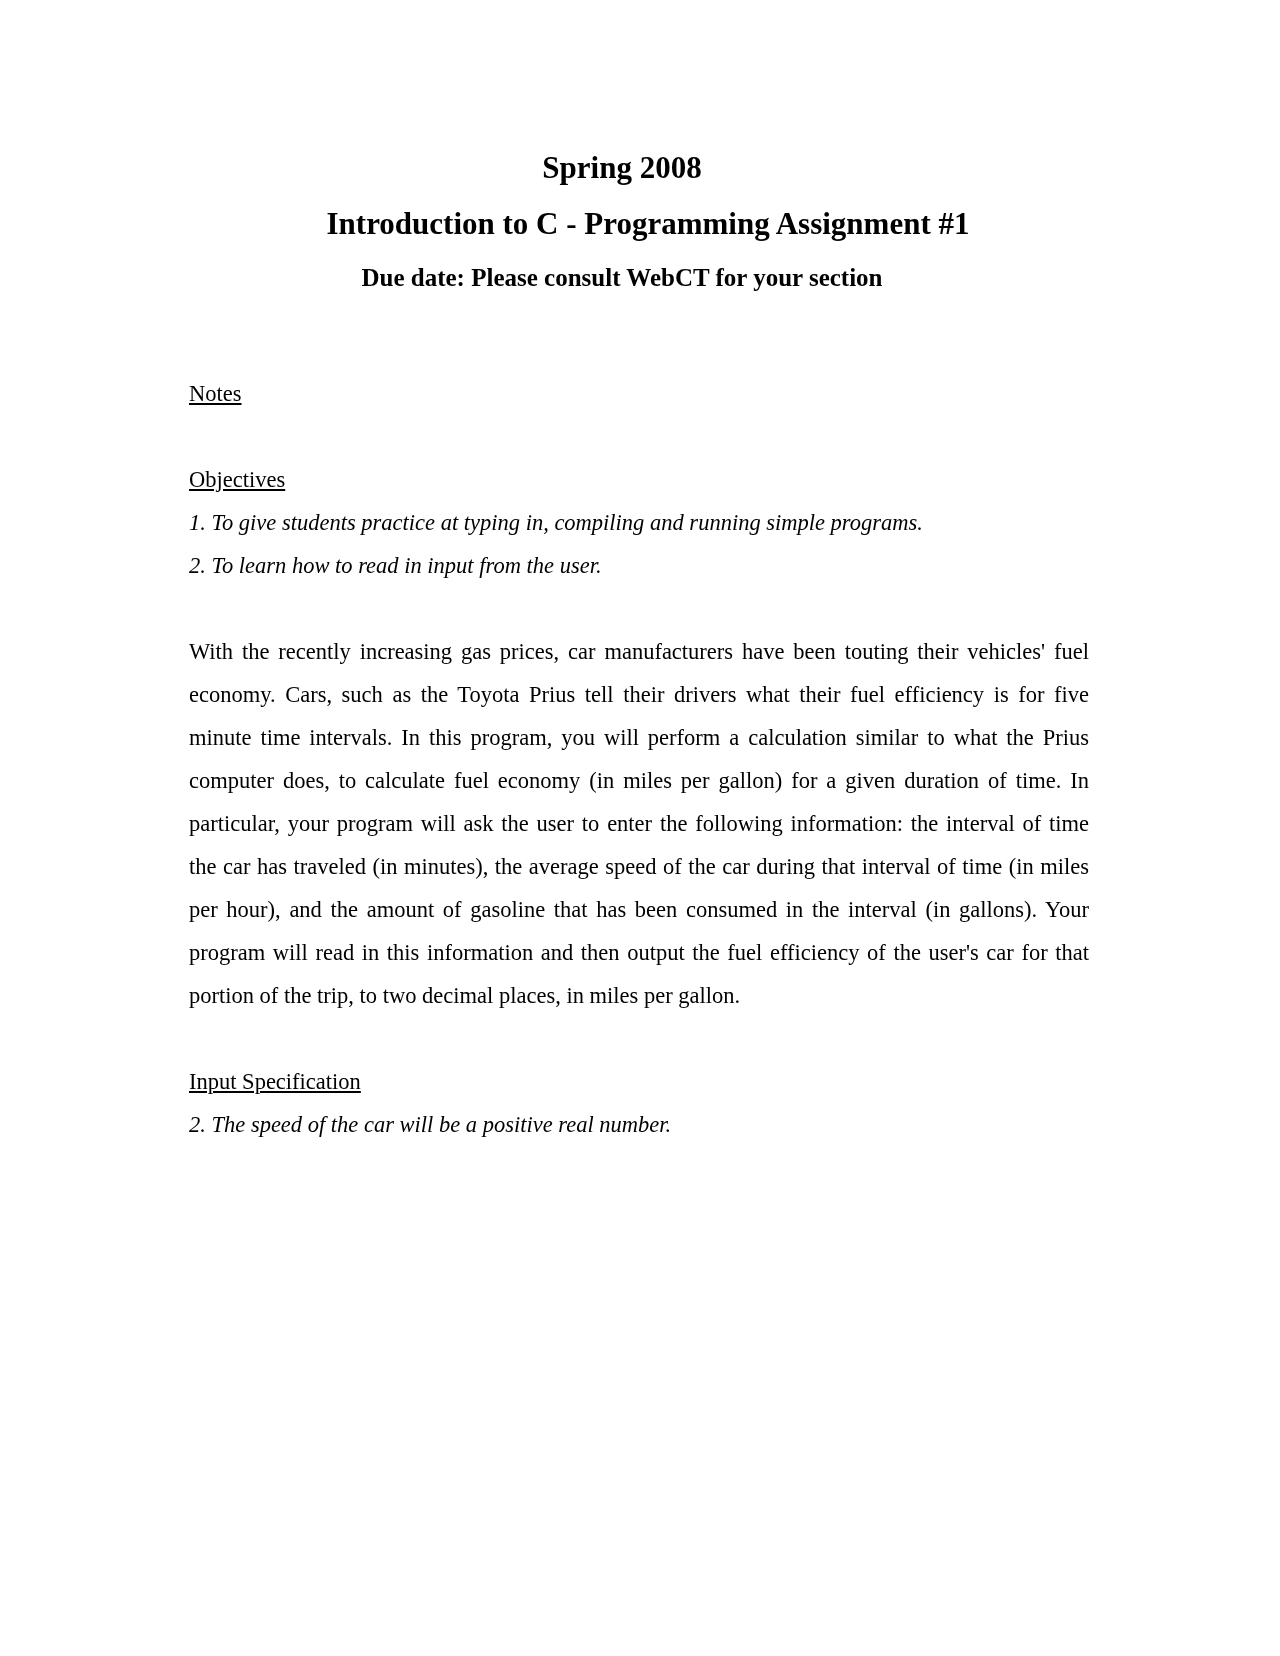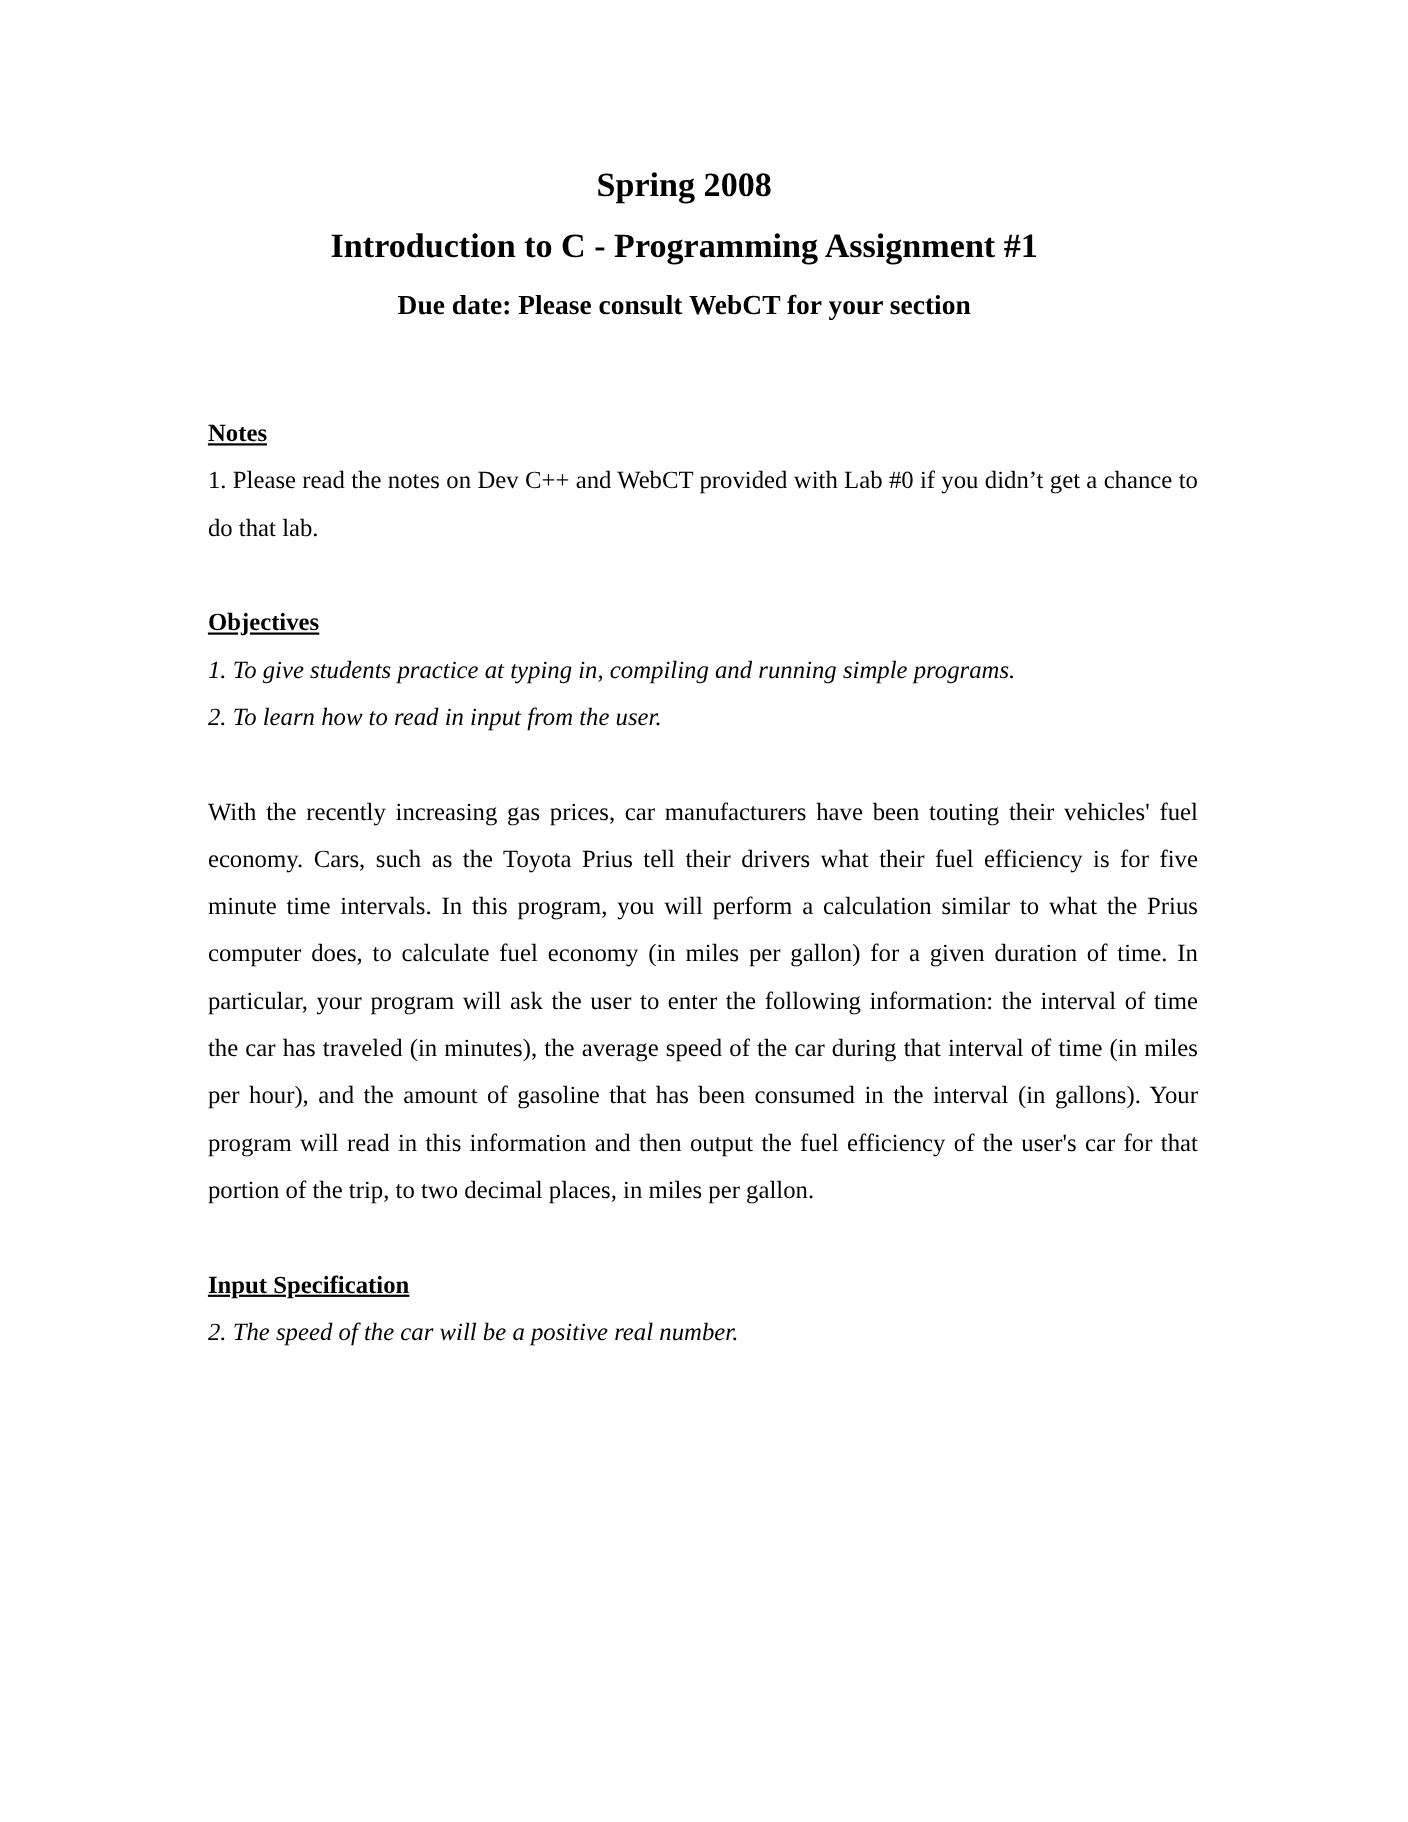--- a/index.html
+++ b/index.html
@@ -1,41 +1,40 @@
 <!DOCTYPE html>
 <html><head>
   <meta charset="utf-8">
   <style>
     html, body { margin: 0; padding: 0; background: #ffffff; }
     body { width: 1280px; height: 1656px; position: relative; overflow: hidden;
       font-family: "Liberation Serif", "DejaVu Serif", serif; color: #000; }
     .page { position: absolute; left: 0; top: 0; width: 1280px; height: 1656px; }
     .title { position: absolute; left: 0; width: 1244px; text-align: center; font-weight: bold; }
     .t1 { top: 148px; font-size: 31px; line-height: 40px; }
-    .t2 { top: 204px; font-size: 31px; line-height: 40px; }
+    .t2 { top: 204px; font-size: 31px; line-height: 40px; padding-left: 26px; }
     .t3 { top: 262px; font-size: 25px; line-height: 32px; }
     .content { position: absolute; left: 189px; width: 900px; top: 372px; font-size: 22.5px; }
     .section { margin: 0; }
-    .heading { font-weight: bold; text-decoration: underline; line-height: 43px; height: 43px; margin: 0; }
+    .heading { font-weight: normal; text-decoration: underline; line-height: 43px; height: 43px; margin: 0; }
     .line { line-height: 43px; height: 43px; margin: 0; white-space: nowrap; font-style: italic; }
     .para { line-height: 43px; text-align: justify; text-align-last: left; margin: 0; }
     .gap { height: 43px; }
   </style>
 </head>
 <body>
 
 <div class="page">
   <div class="title t1">Spring 2008</div>
   <div class="title t2">Introduction to C - Programming Assignment #1</div>
   <div class="title t3">Due date: Please consult WebCT for your section</div>
 
   <div class="content">
     <div class="section">
       <p class="heading">Notes</p>
-      <p class="para">1.  Please read the notes on Dev C++ and WebCT provided with Lab #0 if you didn’t get a chance to do that lab.</p>
     </div>
     <div class="gap"></div>
 
     <div class="section">
       <p class="heading">Objectives</p>
       <p class="line">1.  To give students practice at typing in, compiling and running simple programs.</p>
       <p class="line">2.  To learn how to read in input from the user.</p>
     </div>
     <div class="gap"></div>
 

